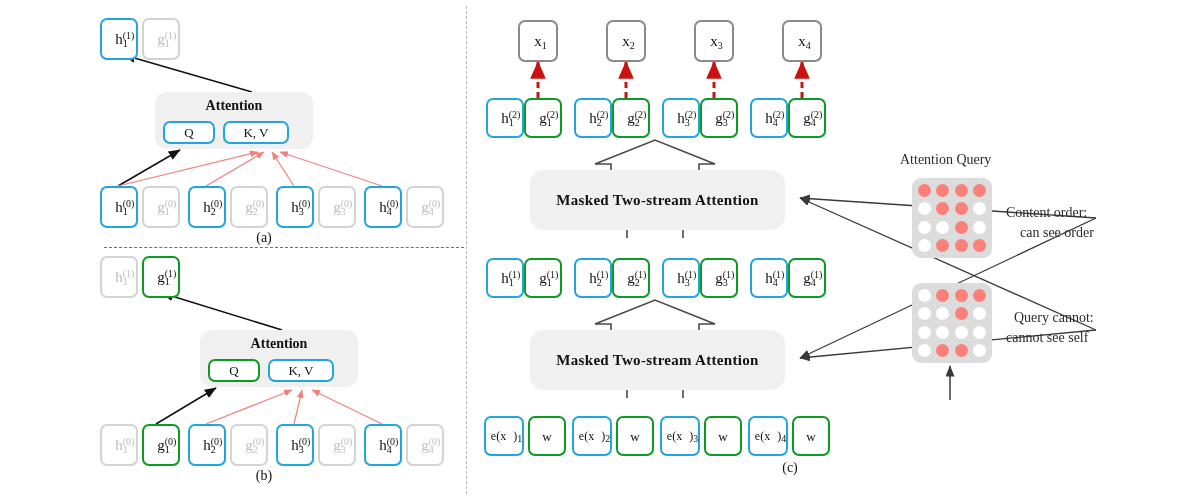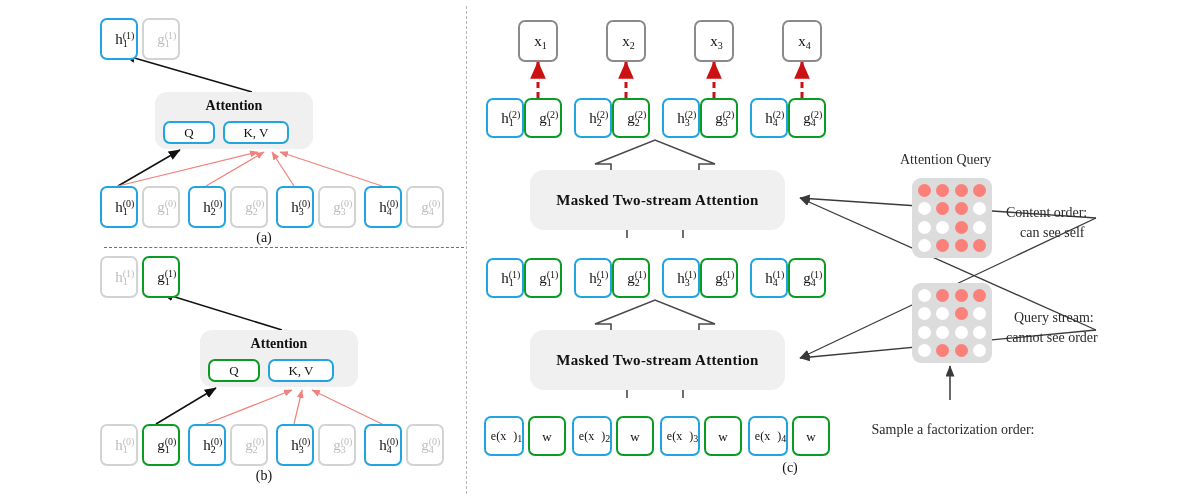--- a/index.html
+++ b/index.html
@@ -537,21 +537,21 @@
       <div class="cell">
           <span class="dot on"></span>
         </div>
       <div class="cell">
           <span class="dot on"></span>
         </div>
     </div>
 
     <div class="lbl" style="left:1006px;top:203px;">
       <div>Content order:</div>
-      <div style="padding-left:14px;">can see self</div>
+      <div style="padding-left:14px;">can see order</div>
     </div>
 
     <div class="mask" style="left:912px;top:283px;width:80px;height:80px;">
       <div class="cell">
           <span class="dot"></span>
         </div>
       <div class="cell">
           <span class="dot on"></span>
         </div>
       <div class="cell">
@@ -595,22 +595,21 @@
         </div>
       <div class="cell">
           <span class="dot on"></span>
         </div>
       <div class="cell">
           <span class="dot"></span>
         </div>
     </div>
 
     <div class="lbl" style="left:1006px;top:308px;">
-      <div style="padding-left:8px;">Query stream:</div>
-      <div>cannot see order</div>
+      <div style="padding-left:8px;">Query cannot:</div>
+      <div>cannot see self</div>
     </div>
 
     <div class="lbl c" style="left:858px;top:420px;width:190px;">
-      <div>Sample a factorization order:</div>
     </div>
   </div>
 
 </div>
 
 </body></html>

